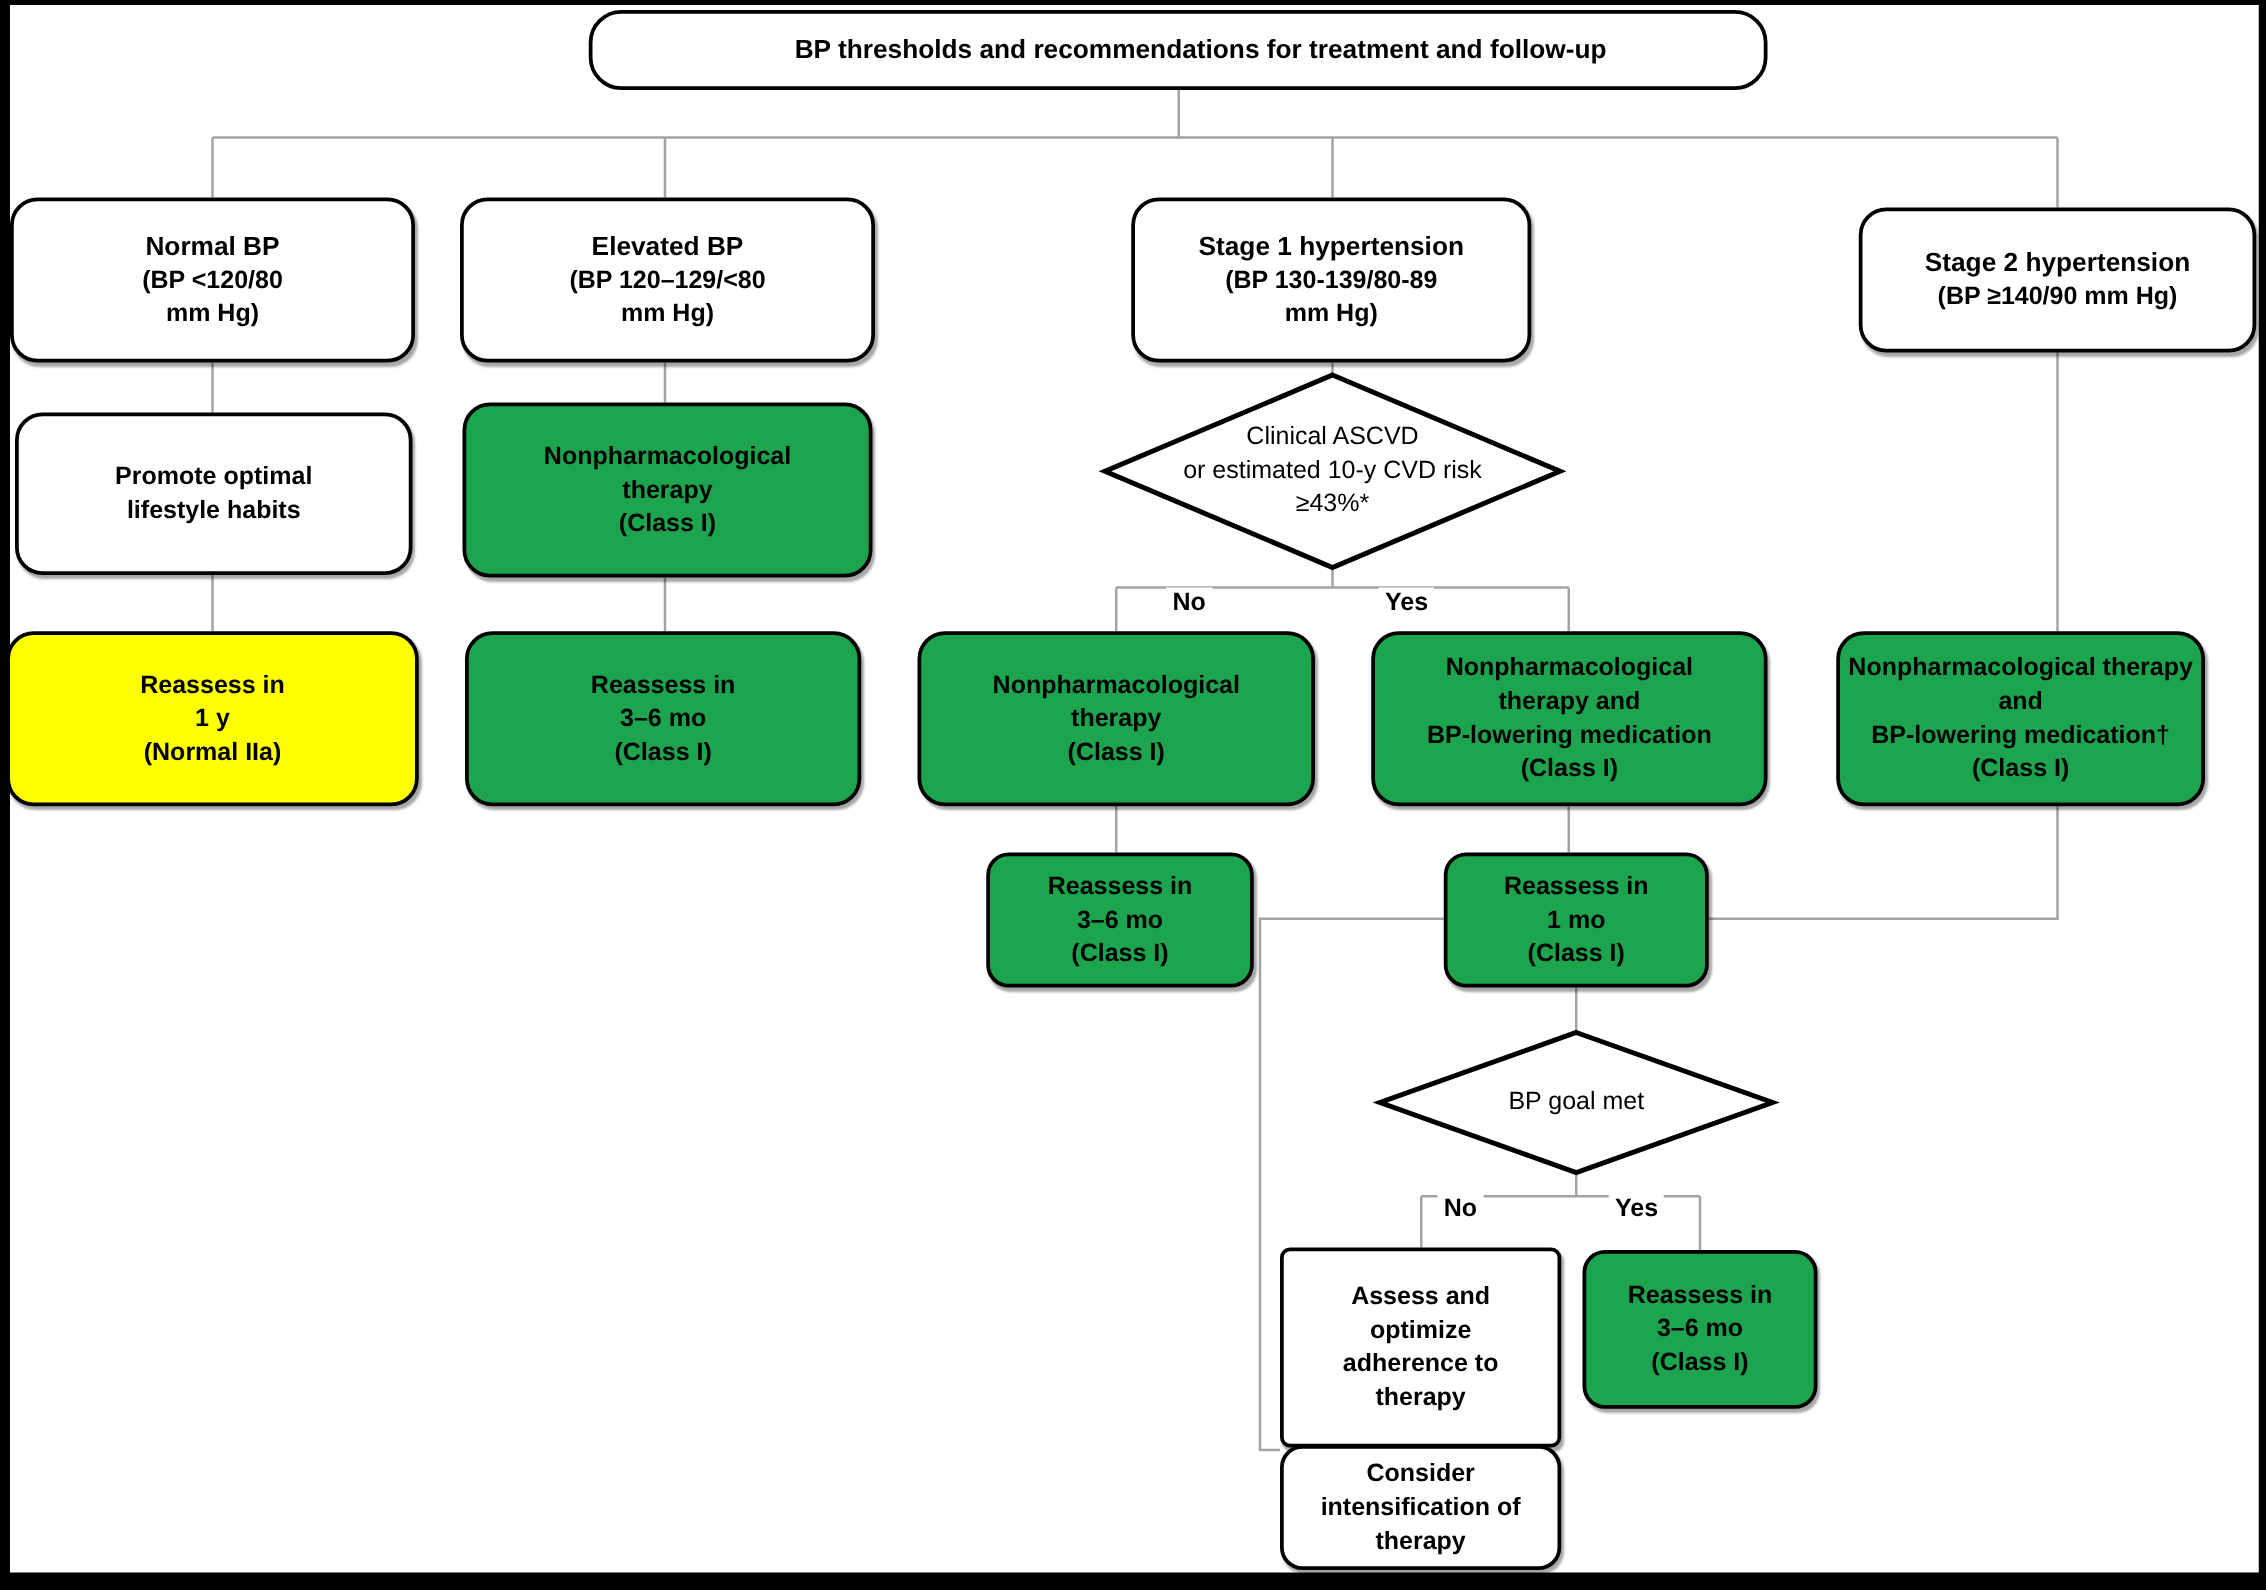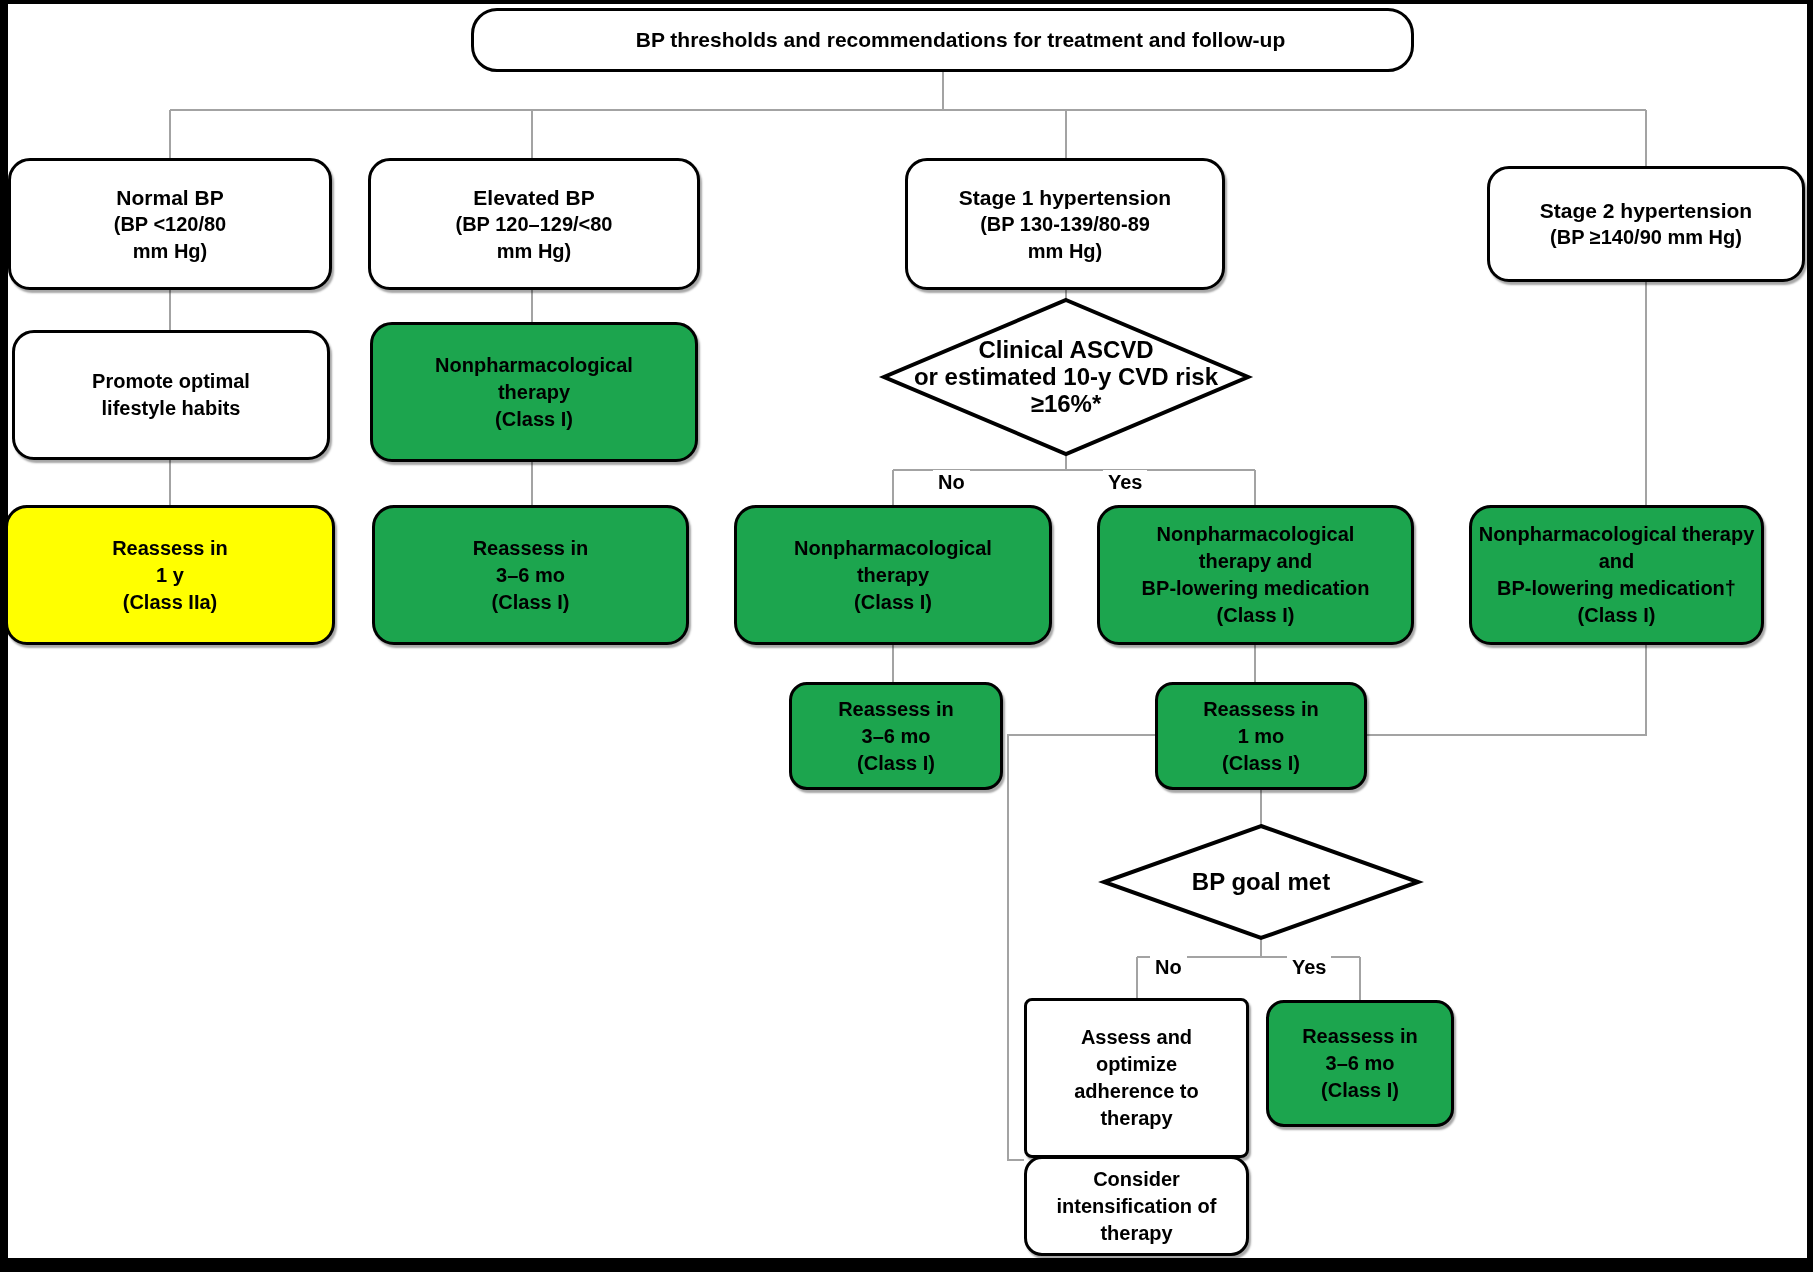--- a/index.html
+++ b/index.html
@@ -18,21 +18,21 @@
     position:absolute; z-index:2; box-sizing:border-box;
     border:3px solid var(--box-border); border-radius:22px; background:#fff;
     display:flex; flex-direction:column; justify-content:center; align-items:center;
     text-align:center; font-size:20px; font-weight:700; line-height:27px;
     box-shadow:2px 3px 2px rgba(0,0,0,0.35); padding:4px 6px;
   }
   .node.green{background:var(--green);}
   .node.yellow{background:var(--yellow);}
   .node .ttl{font-size:21px;}
   .dlabel{
-    position:absolute; z-index:3; text-align:center; font-size:24px; font-weight:700;
+    position:absolute; z-index:3; text-align:center; font-size:20px; font-weight:400;
     line-height:27px; pointer-events:none;
   }
   .branch{
     position:absolute; z-index:3; background:#fff; padding:0 5px; font-size:20px;
     font-weight:700; line-height:24px; text-align:center;margin-top:12px;
   }
   .frame{position:absolute; background:var(--frame); z-index:10;}
   #title-box{
     position:absolute; z-index:2; box-sizing:border-box; left:471px; top:8px;
     width:943px; height:64px; border:3.5px solid var(--box-border); border-radius:26px;
@@ -112,30 +112,30 @@
     <div>lifestyle habits</div>
   </div>
   <div class="node green" style="left:370px;top:322px;width:328px;height:140px">
     <div>Nonpharmacological</div>
     <div>therapy</div>
     <div>(Class I)</div>
   </div>
   <div class="dlabel" style="left:876px;top:336px;width:380px">
     <div>Clinical ASCVD</div>
     <div>or estimated 10-y CVD risk</div>
-    <div>≥16%*</div>
+    <div>≥43%*</div>
   </div>
 
   <div class="branch" style="left:933px;top:458px">No</div>
   <div class="branch" style="left:1103px;top:458px">Yes</div>
 
   <div class="node yellow" style="left:5px;top:505px;width:330px;height:140px">
     <div>Reassess in</div>
     <div>1 y</div>
-    <div>(Class IIa)</div>
+    <div>(Normal IIa)</div>
   </div>
   <div class="node green" style="left:372px;top:505px;width:317px;height:140px">
     <div>Reassess in</div>
     <div>3–6 mo</div>
     <div>(Class I)</div>
   </div>
   <div class="node green" style="left:734px;top:505px;width:318px;height:140px">
     <div>Nonpharmacological</div>
     <div>therapy</div>
     <div>(Class I)</div>

